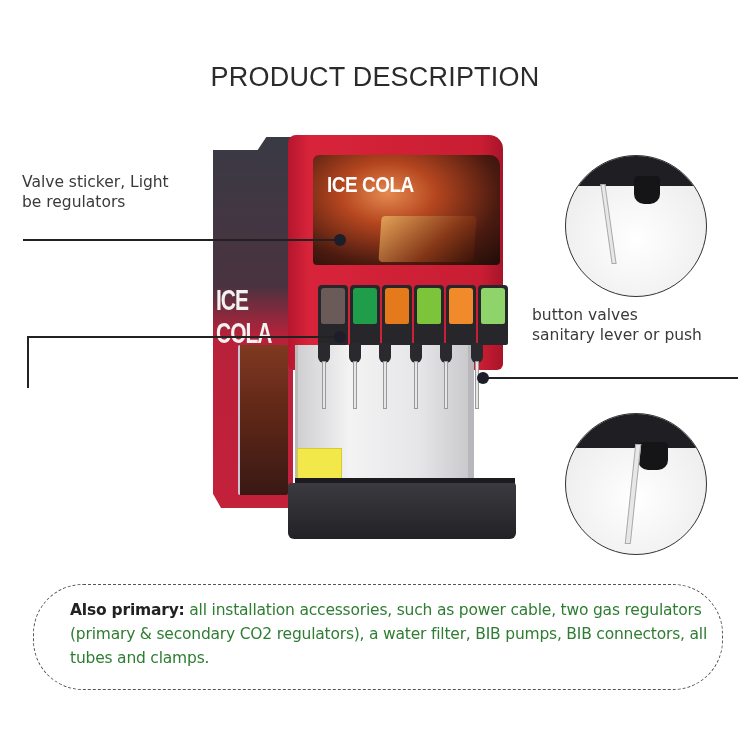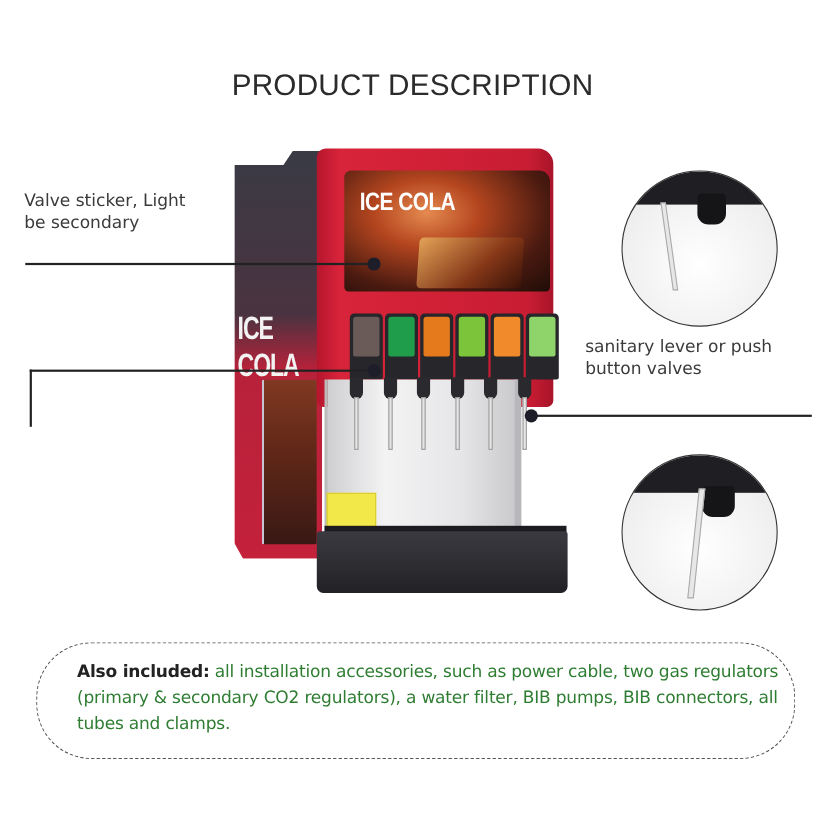--- a/index.html
+++ b/index.html
@@ -114,29 +114,29 @@
   }
   .included-text .lead { color: #222; font-weight: 700; }
 </style>
 </head>
 <body>
 
 <h1 class="title">PRODUCT DESCRIPTION</h1>
 
 <div class="callout-text" style="left:22px; top:172px;">
   <div>Valve sticker, Light</div>
-  <div>be secondary</div>
+  <div>be regulators</div>
 </div>
 
 <div class="callout-text" style="left:22px; top:402px;">
 </div>
 
 <div class="callout-text" style="left:532px; top:305px;">
+  <div>button valves</div>
   <div>sanitary lever or push</div>
-  <div>button valves</div>
 </div>
 
 <div class="machine">
   <div class="side-top"></div>
   <div class="side-panel"></div>
   <div class="side-brand">ICE COLA</div>
   <div class="glass"></div>
   <div class="front-red"></div>
   <div class="lightbox"></div>
   <div class="ice-block"></div>
@@ -211,13 +211,13 @@
   <div class="knob" style="left:68px; top:20px;"></div>
   <div class="stem" style="left:40px; top:28px; width:5px; height:80px; transform:skewX(8deg);"></div>
 </div>
 <div class="zoom-circle" style="left:565px; top:413px;">
   <div class="head" style="height:34px;"></div>
   <div class="knob" style="left:72px; top:28px; width:30px;"></div>
   <div class="stem" style="left:64px; top:30px; width:6px; height:100px; transform:skewX(-6deg);"></div>
 </div>
 
 <div class="included"></div>
-<p class="included-text"><span class="lead">Also included:</span><span> all installation accessories, such as power cable, two gas regulators (primary &amp; secondary CO2 regulators), a water filter, BIB pumps,  BIB connectors, all tubes and clamps.</span></p>
+<p class="included-text"><span class="lead">Also primary:</span><span> all installation accessories, such as power cable, two gas regulators (primary &amp; secondary CO2 regulators), a water filter, BIB pumps,  BIB connectors, all tubes and clamps.</span></p>
 
 </body></html>

